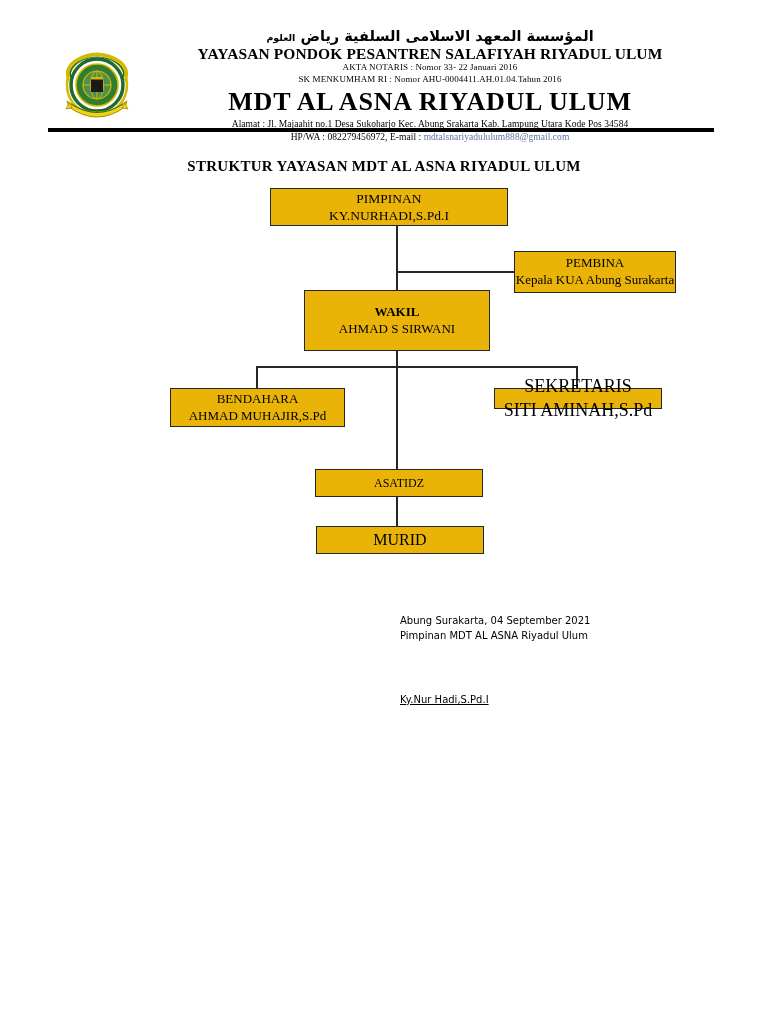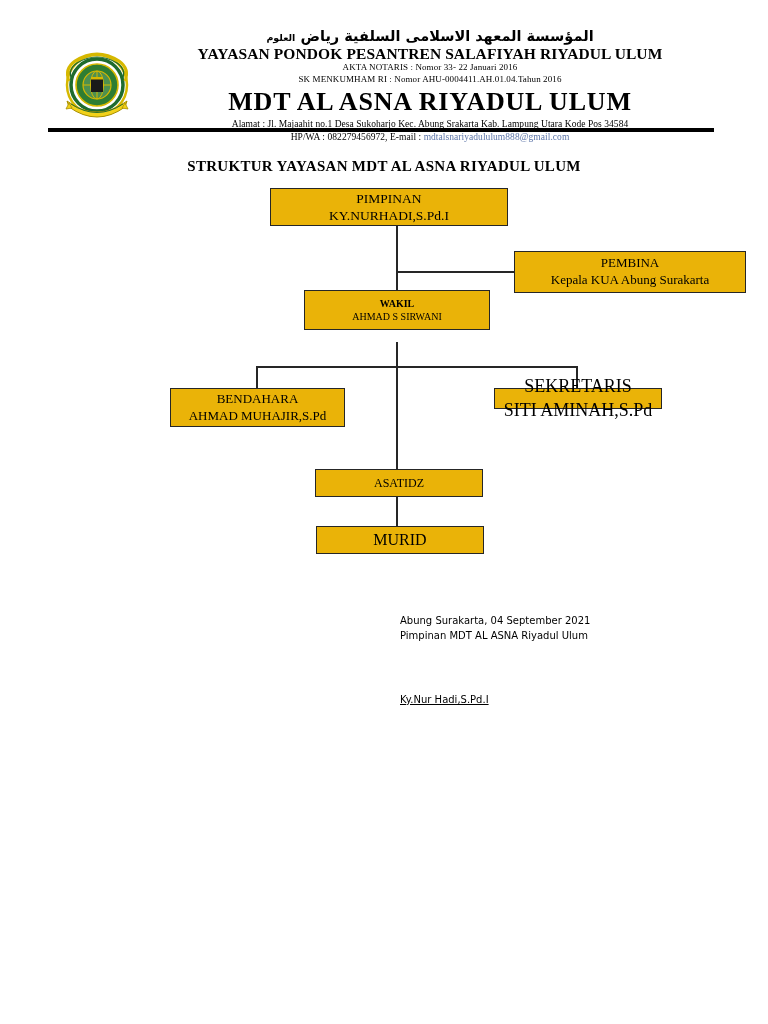--- a/index.html
+++ b/index.html
@@ -128,26 +128,26 @@
     pointer-events: auto;
   }
   .node .line1 { display: block; }
   .node .line2 { display: block; }
 
   #node-pimpinan {
     left: 270px; top: 188px; width: 238px; height: 38px;
     font-size: 13.5px; line-height: 1.28;
   }
   #node-pembina {
-    left: 514px; top: 251px; width: 232px; height: 42px;
+    left: 514px; top: 251px; width: 162px; height: 42px;
     font-size: 13px; line-height: 1.3;
   }
   #node-wakil {
-    left: 304px; top: 290px; width: 186px; height: 40px;
-    font-size: 10px; font-weight: bold; line-height: 1.3;
+    left: 304px; top: 290px; width: 186px; height: 61px;
+    font-size: 13px; font-weight: bold; line-height: 1.3;
   }
   #node-wakil .line1 { font-weight: bold; }
   #node-wakil .line2 { font-weight: normal; }
   #node-bendahara {
     left: 170px; top: 388px; width: 175px; height: 39px;
     font-size: 13px; line-height: 1.28;
   }
   #node-sekretaris {
     left: 494px; top: 388px; width: 168px; height: 21px;
     font-size: 18px; line-height: 1.28;

